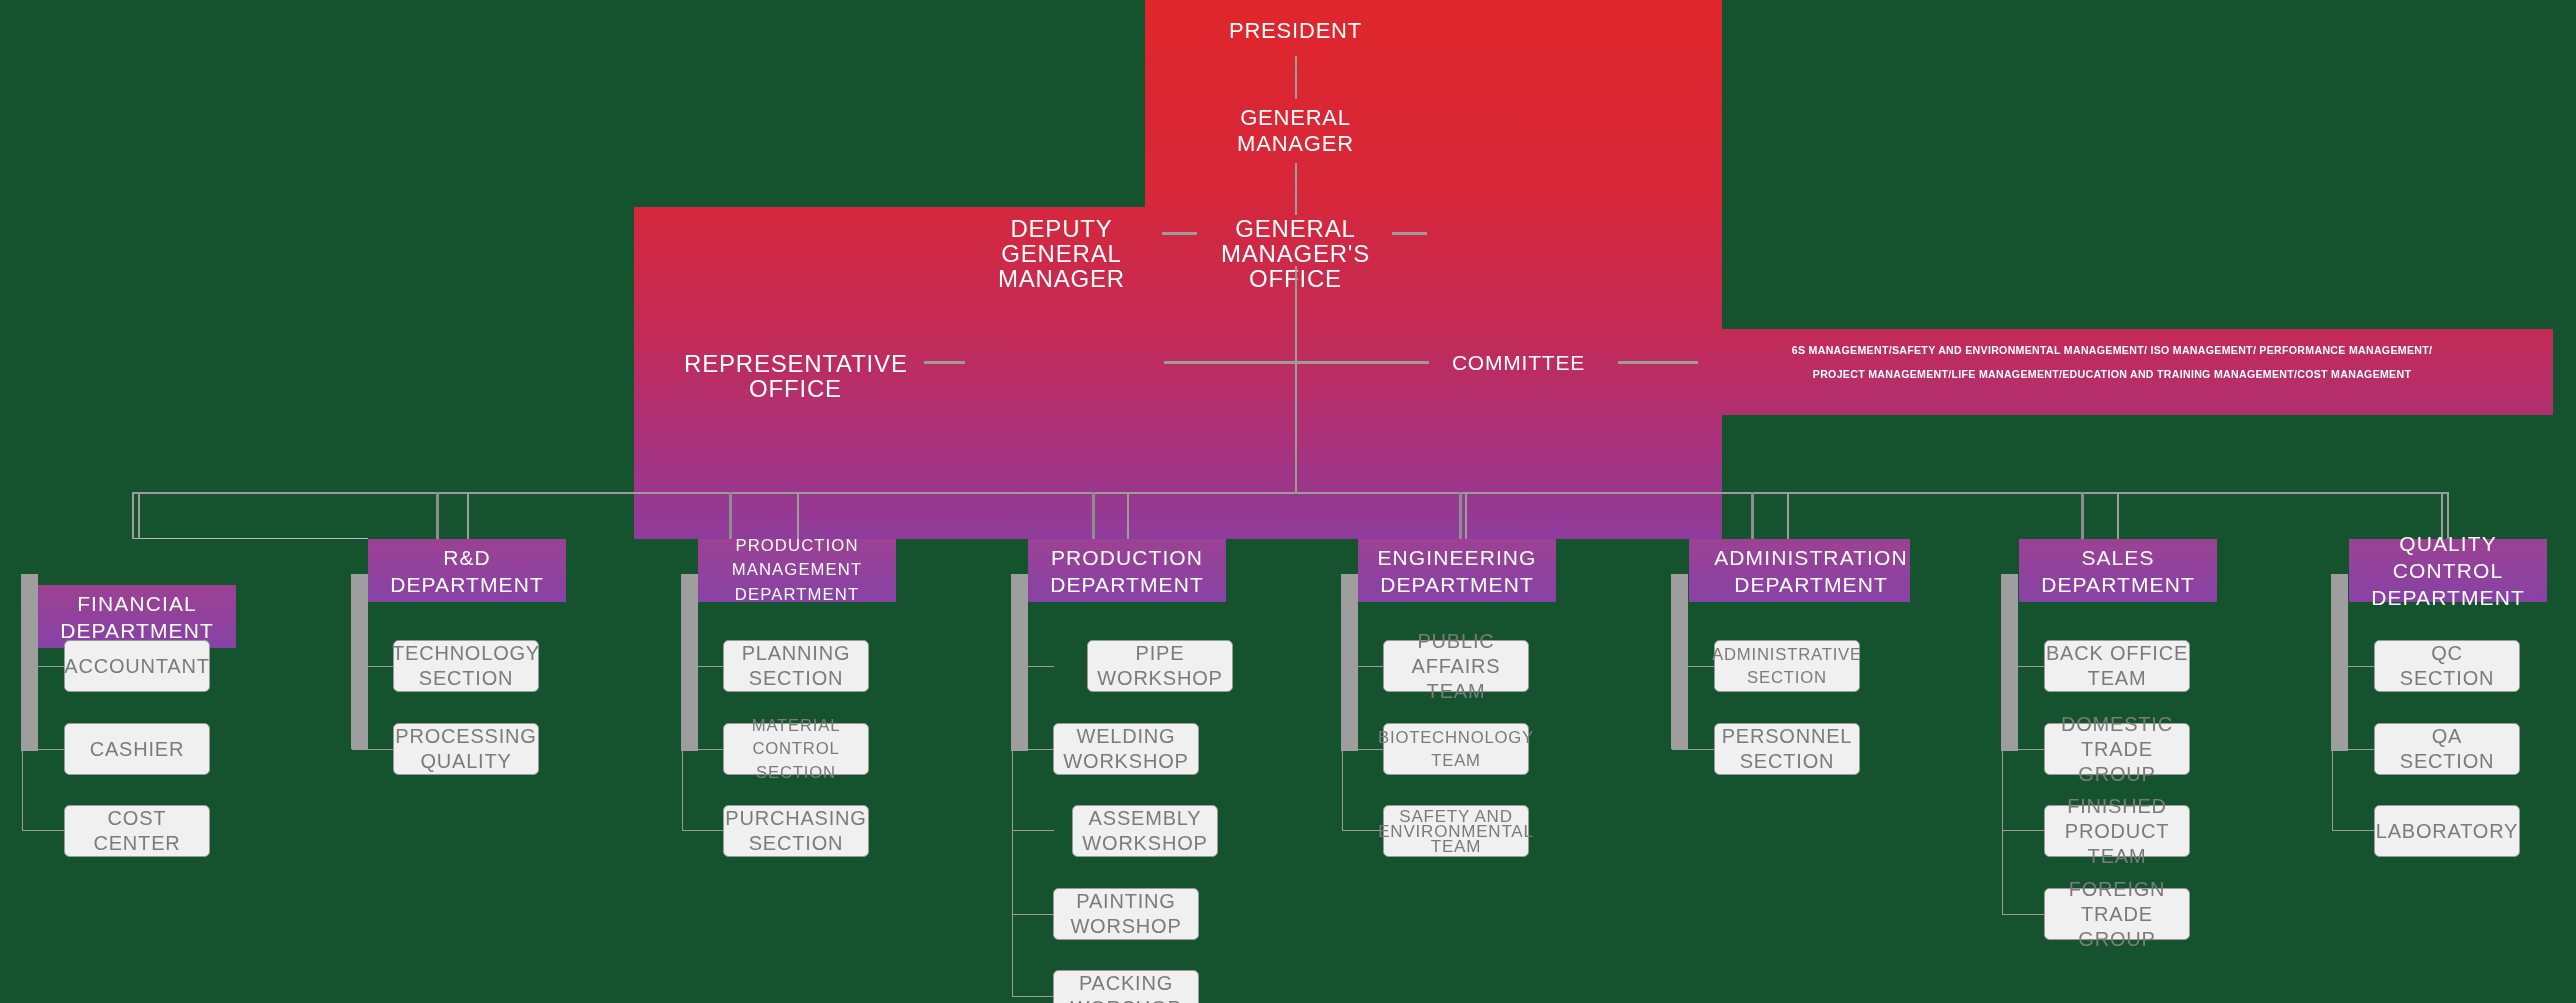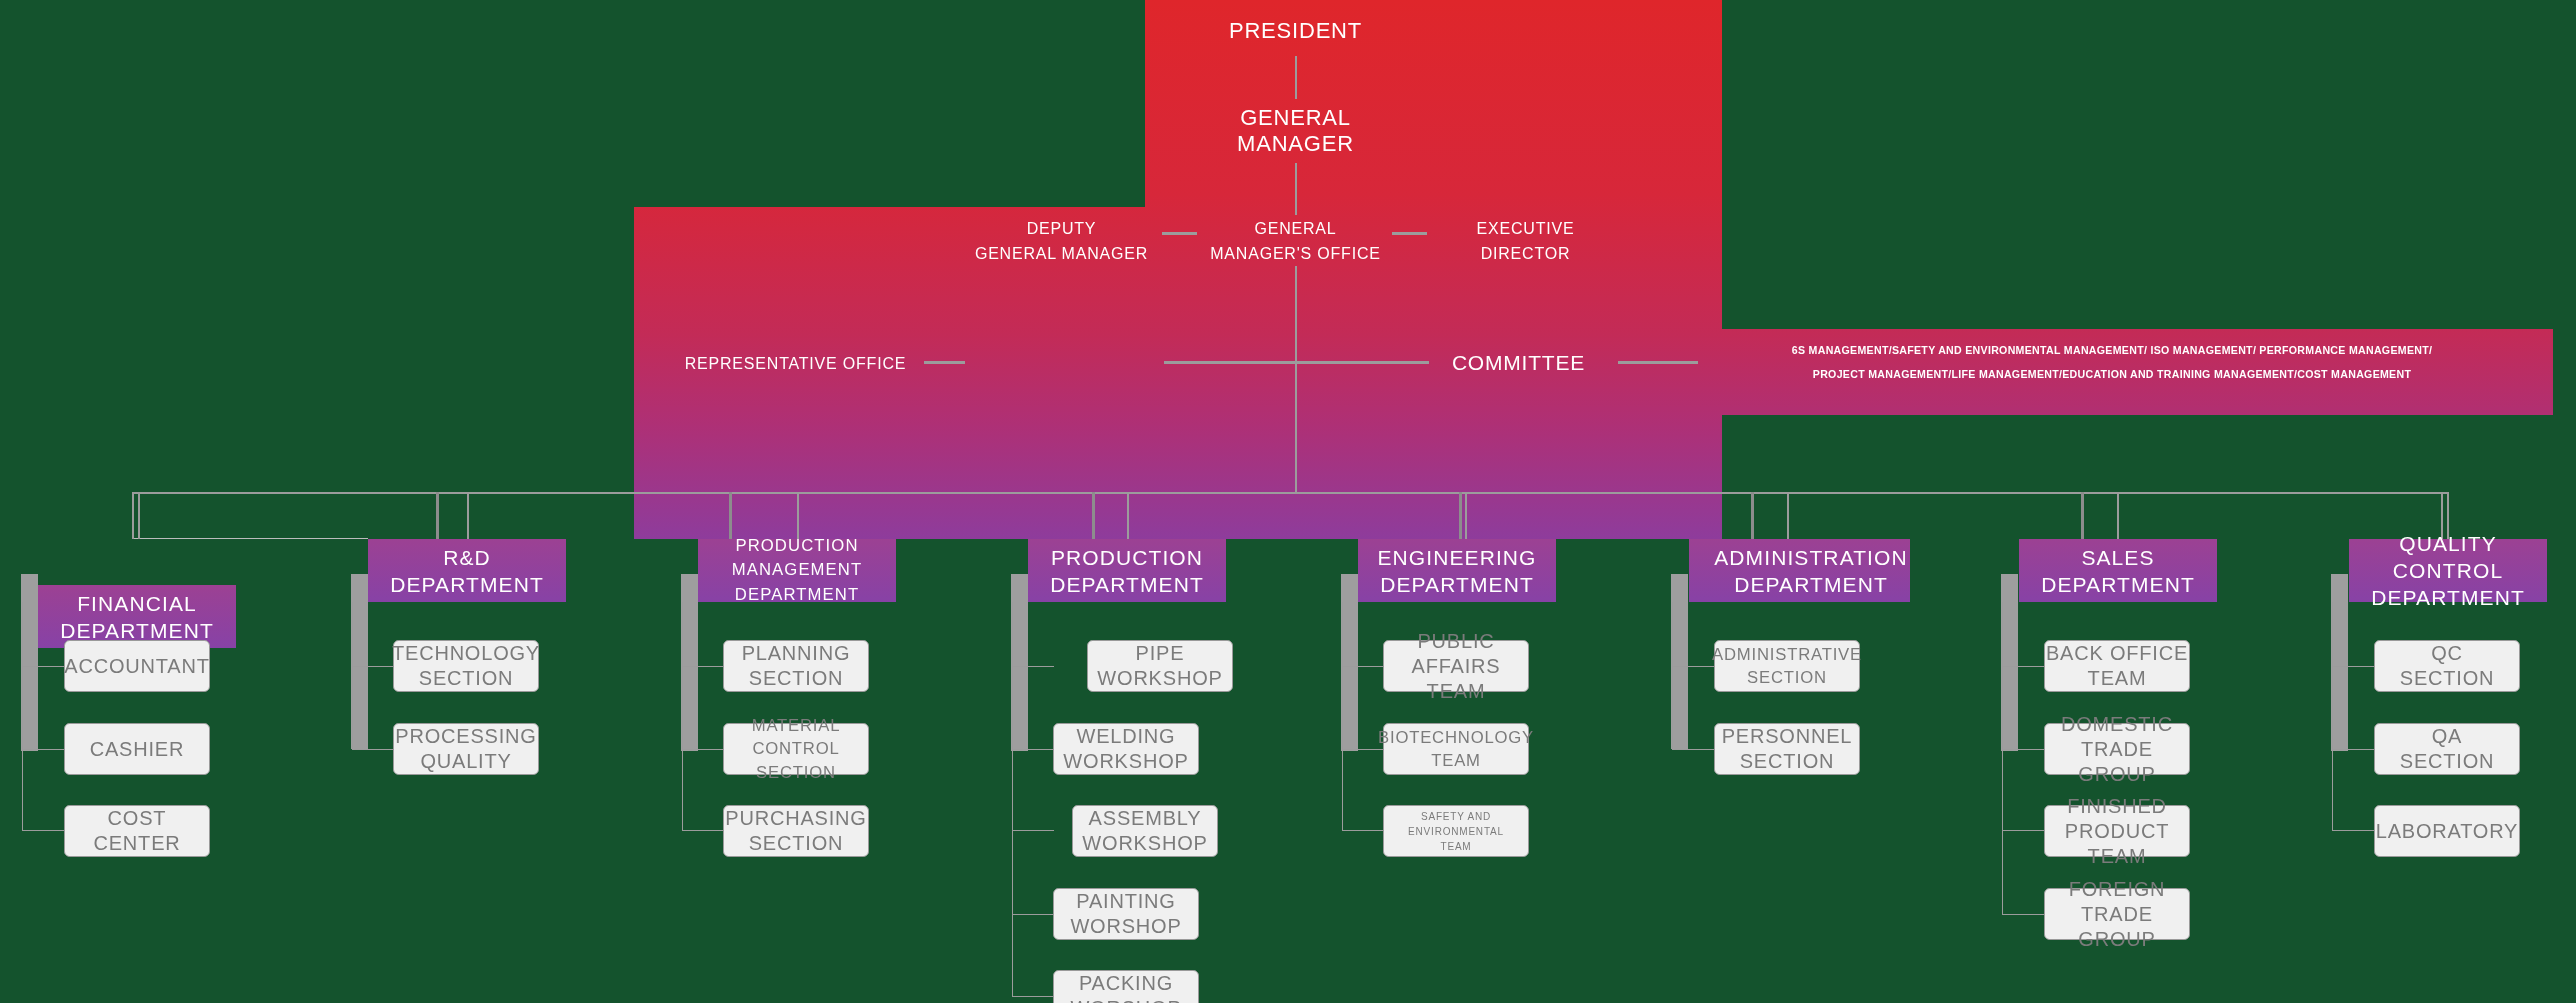--- a/index.html
+++ b/index.html
@@ -9,21 +9,21 @@
   }
   .abs{position:absolute;}
   
   #blob{
     left:0; top:0; width:2576px; height:539px;
     background:linear-gradient(to bottom,#df262b 0%,#d7273a 36%,#c32b57 62%,#ae3076 79%,#8e3c9c 100%);
     clip-path:polygon(1145px 0px,1722px 0px,1722px 329px,2553px 329px,2553px 415px,1722px 415px,1722px 539px,634px 539px,634px 207px,1145px 207px);
   }
   .wtxt{color:#ffffff; text-align:center; letter-spacing:0.8px; white-space:pre-line;}
   .t-big{font-size:22px; line-height:26px;}
-  .t-mid{font-size:16px; line-height:25px;}
+  .t-mid{font-size:24px; line-height:25px;}
   .t-committee{font-size:21px; line-height:24.5px;}
   .t-note{font-size:10.6px; line-height:24.5px; font-weight:bold; letter-spacing:0.3px;}
   .hline,.vline,.dash{background:#9c9c9c;}
   .dash{height:2.8px;}
   .drop-dark{background:#8d8d8d;}
   .faint{background:#bcbcbc;}
   .bar{background:#9e9e9e;}
   .dept-header{
     width:198px; height:63px;
     background:linear-gradient(to bottom,#9c4193 0%,#8742a6 100%);
@@ -33,40 +33,38 @@
   .dh-m{font-size:21px; line-height:27px;}
   .dh-s{font-size:16.7px; line-height:24.5px;}
   .child-box{
     width:146px; height:52px; box-sizing:border-box;
     background:#f0f0f0; border:1.7px solid #9a9a9a; border-radius:5.6px;
     color:#7b7b7b; text-align:center; display:flex; align-items:center; justify-content:center;
     letter-spacing:0.8px; white-space:pre-line;
   }
   .cb-m{font-size:20px; line-height:25px;}
   .cb-s{font-size:16.7px; line-height:23.4px;}
-  .cb-xs{font-size:10px; line-height:15px;}
+  .cb-xs{font-size:17px; line-height:15px;}
 </style>
 </head>
 <body>
 
 <div id="canvas">
 
   <div id="blob" class="abs"></div>
 
   <div class="abs wtxt t-big" style="left:1184px; top:18px; width:223px;">PRESIDENT</div>
 
   <div class="abs wtxt t-big" style="left:1184px; top:105px; width:223px;">GENERAL
 MANAGER</div>
 
   <div class="abs wtxt t-mid" style="left:950px; top:216px; width:223px;">DEPUTY
 GENERAL MANAGER</div>
   <div class="abs wtxt t-mid" style="left:1184px; top:216px; width:223px;">GENERAL
 MANAGER'S OFFICE</div>
-  <div class="abs wtxt t-mid" style="left:1414px; top:216px; width:223px;">EXECUTIVE
-DIRECTOR</div>
 
   <div class="abs wtxt t-mid" style="left:684px; top:351px; width:223px;">REPRESENTATIVE OFFICE</div>
   <div class="abs wtxt t-committee" style="left:1407px; top:351px; width:223px;">COMMITTEE</div>
 
   <div class="abs wtxt t-note" style="left:1694px; top:338px; width:836px;">6S MANAGEMENT/SAFETY AND ENVIRONMENTAL MANAGEMENT/ ISO MANAGEMENT/ PERFORMANCE MANAGEMENT/</div>
   <div class="abs wtxt t-note" style="left:1694px; top:362px; width:836px;">PROJECT MANAGEMENT/LIFE MANAGEMENT/EDUCATION AND TRAINING MANAGEMENT/COST MANAGEMENT</div>
 
   <div class="abs vline" style="left:1295px; top:56px;  width:1.7px; height:43px;"></div>
   <div class="abs vline" style="left:1295px; top:163px;  width:1.7px; height:52px;"></div>
   <div class="abs vline" style="left:1295px; top:266px;  width:1.7px; height:226px;"></div>

